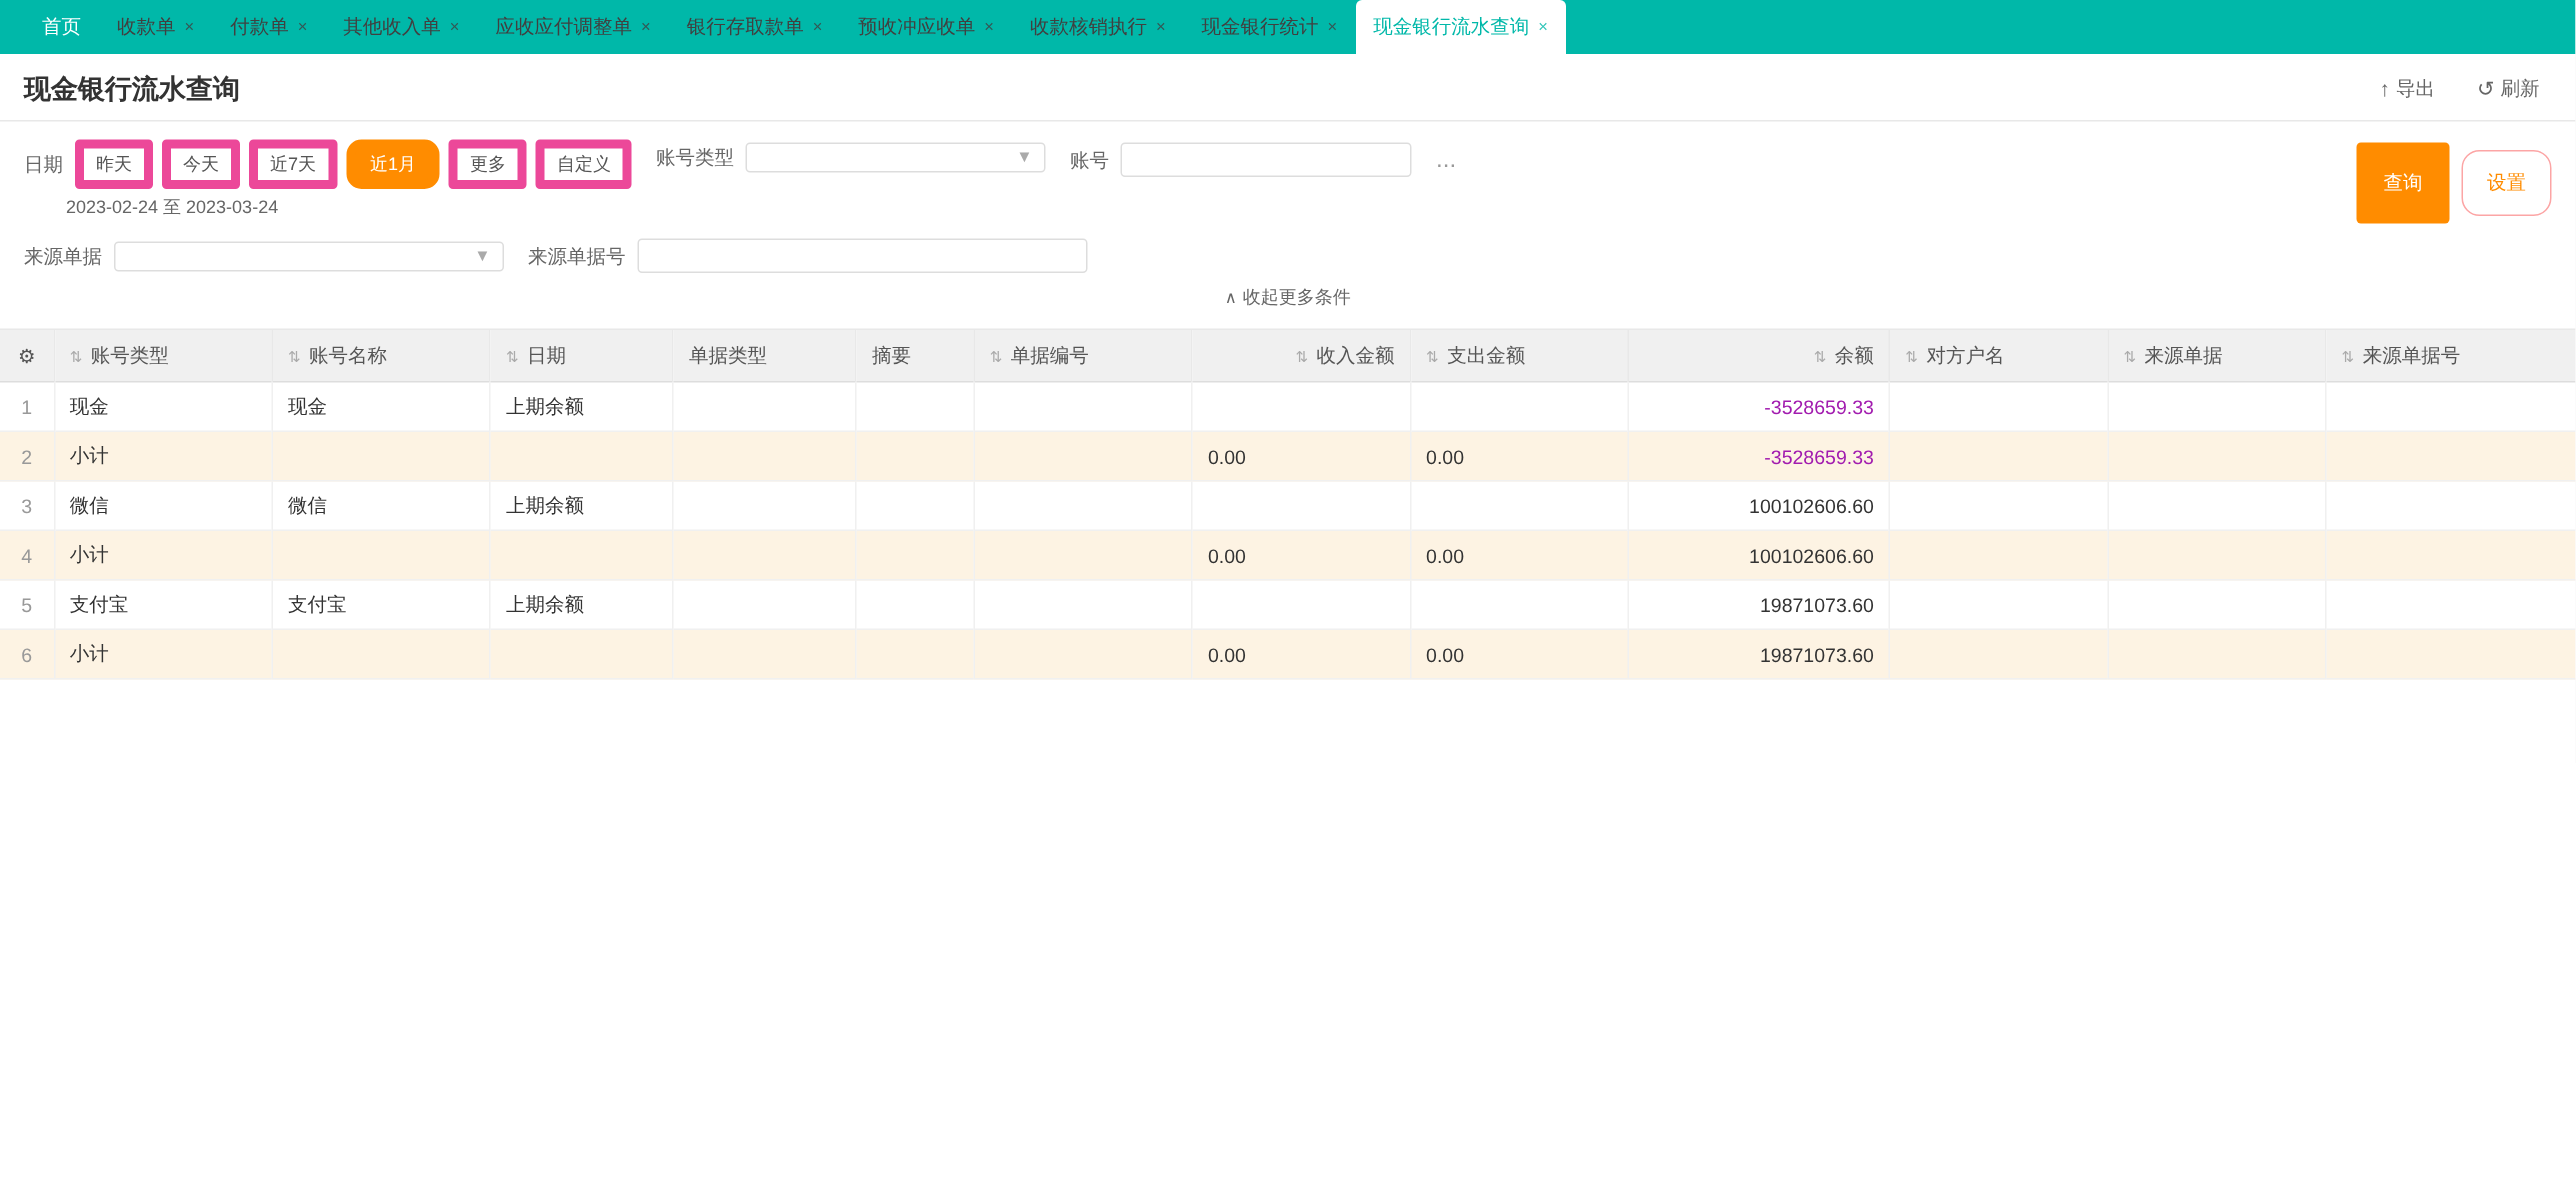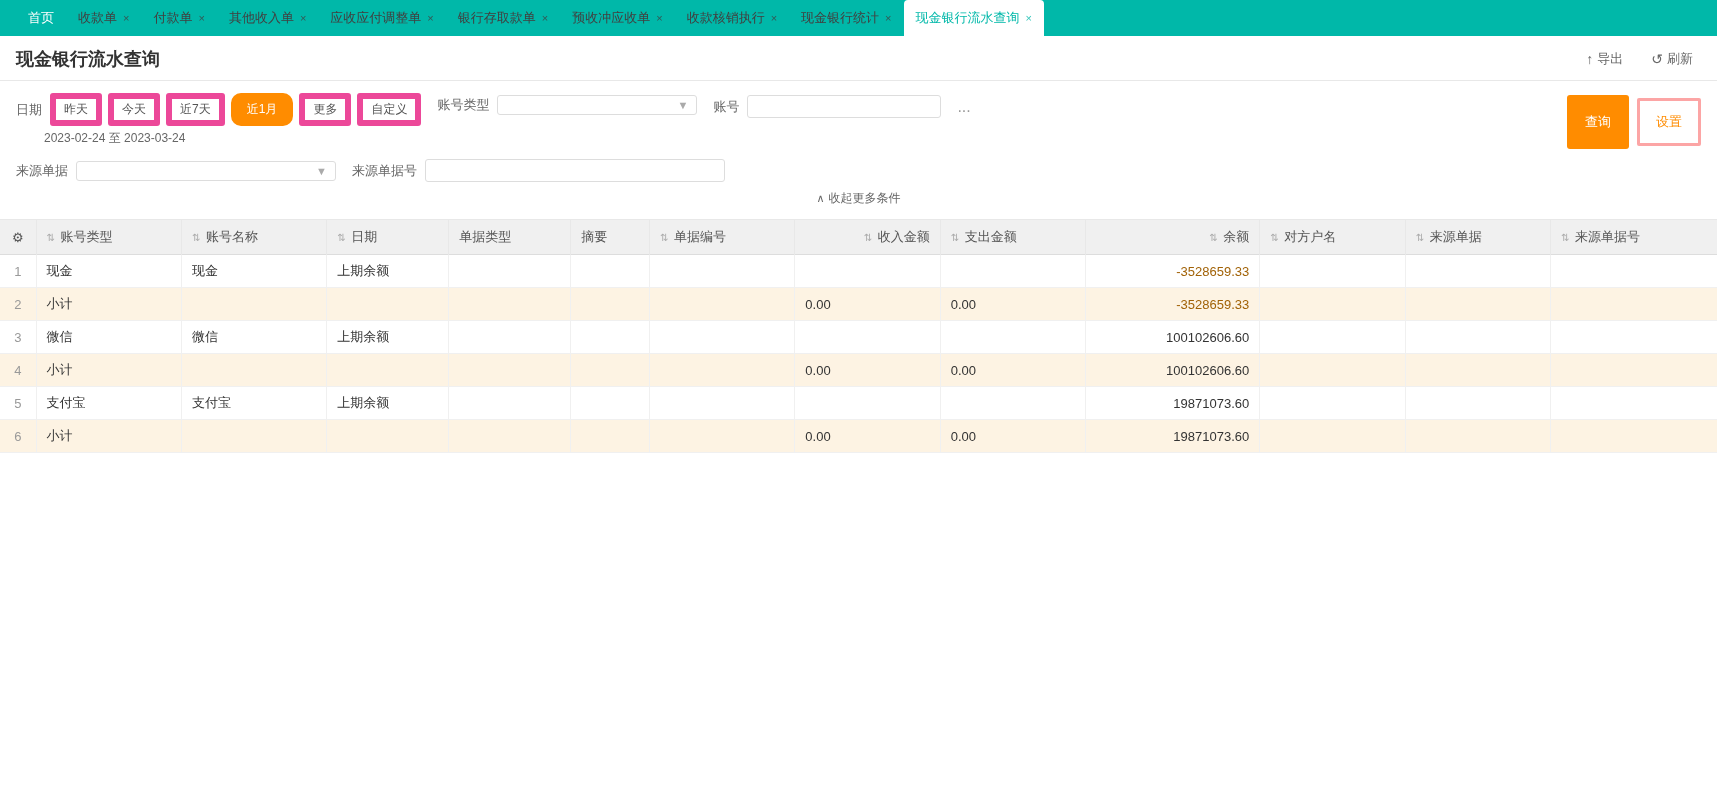--- a/index.html
+++ b/index.html
@@ -146,22 +146,22 @@
       color: #fff;
       border: none;
       border-radius: 3px;
       padding: 18px 18px;
       cursor: pointer;
       font-size: 13px;
     }
     .settings-btn {
       background: #fff;
       color: #ff8c00;
-      border: 3px solid #fca5a5;
-      border-radius: 2px;
+      border: 1px solid #fca5a5;
+      border-radius: 12px;
       padding: 12px 16px;
       cursor: pointer;
       font-size: 13px;
     }
     .collapse-bar {
       display: flex;
       justify-content: center;
       align-items: center;
       cursor: pointer;
       color: #666;
@@ -199,21 +199,21 @@
     tbody tr { border-bottom: 1px solid #f0f0f0; }
     tbody tr.subtotal { background: #fdf3e3; }
     tbody td {
       padding: 7px 10px;
       color: #333;
       border-right: 1px solid #f0f0f0;
       white-space: nowrap;
     }
     tbody td:last-child { border-right: none; }
     td.number { }
-    td.negative { color: #a16207; text-align: right; }
+    td.negative { color: #a21caf; text-align: right; }
     td.positive { color: #333; text-align: right; }
     td.row-num { color: #999; text-align: center; }
   </style>
 </head>
 <body>
 
 <nav class="top-nav">
   <div class="nav-item home">
     <span>首页</span>
   </div>

